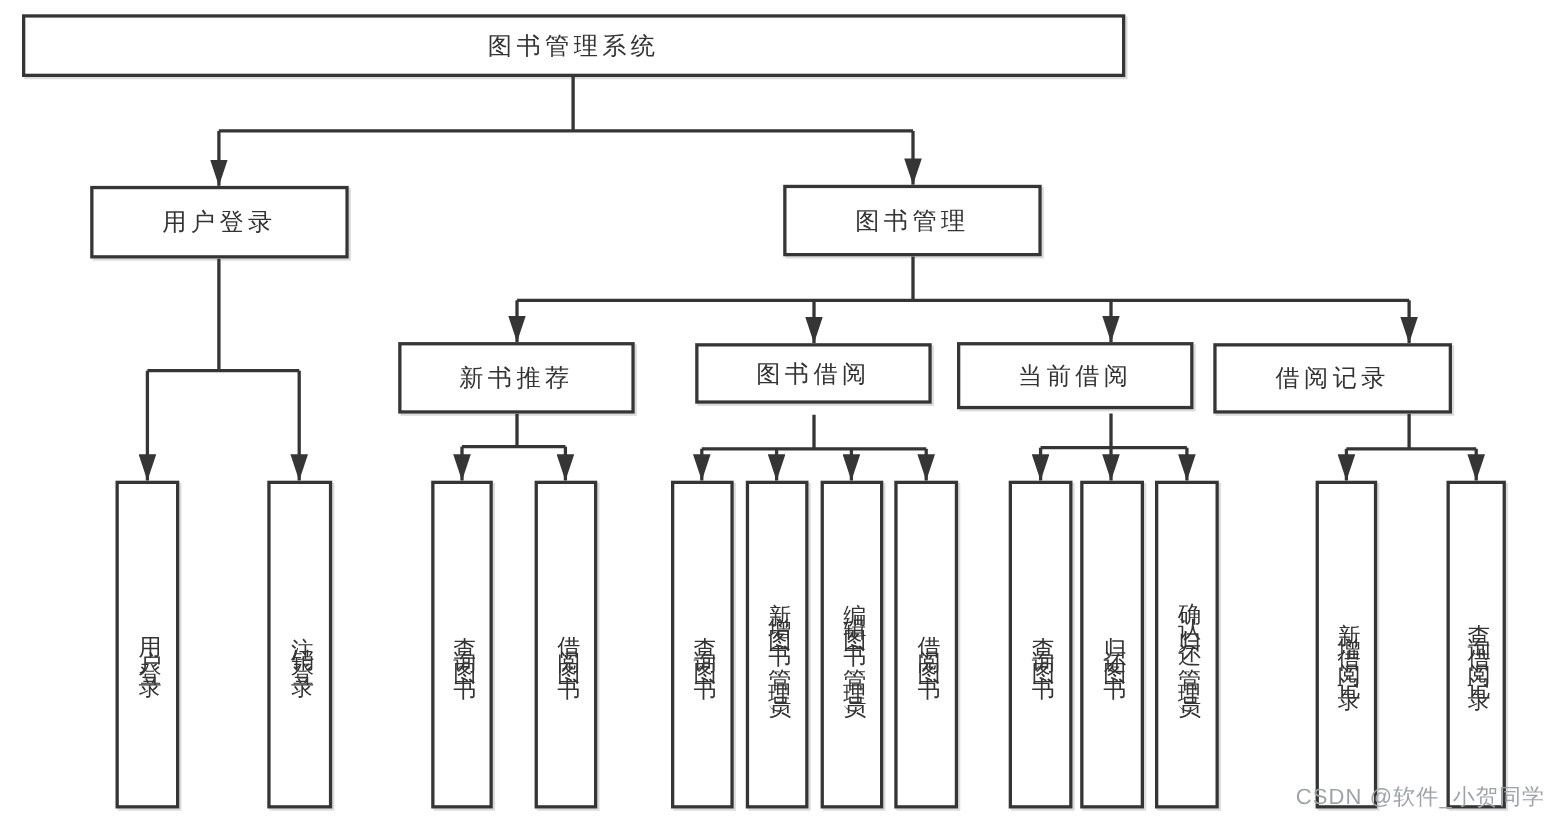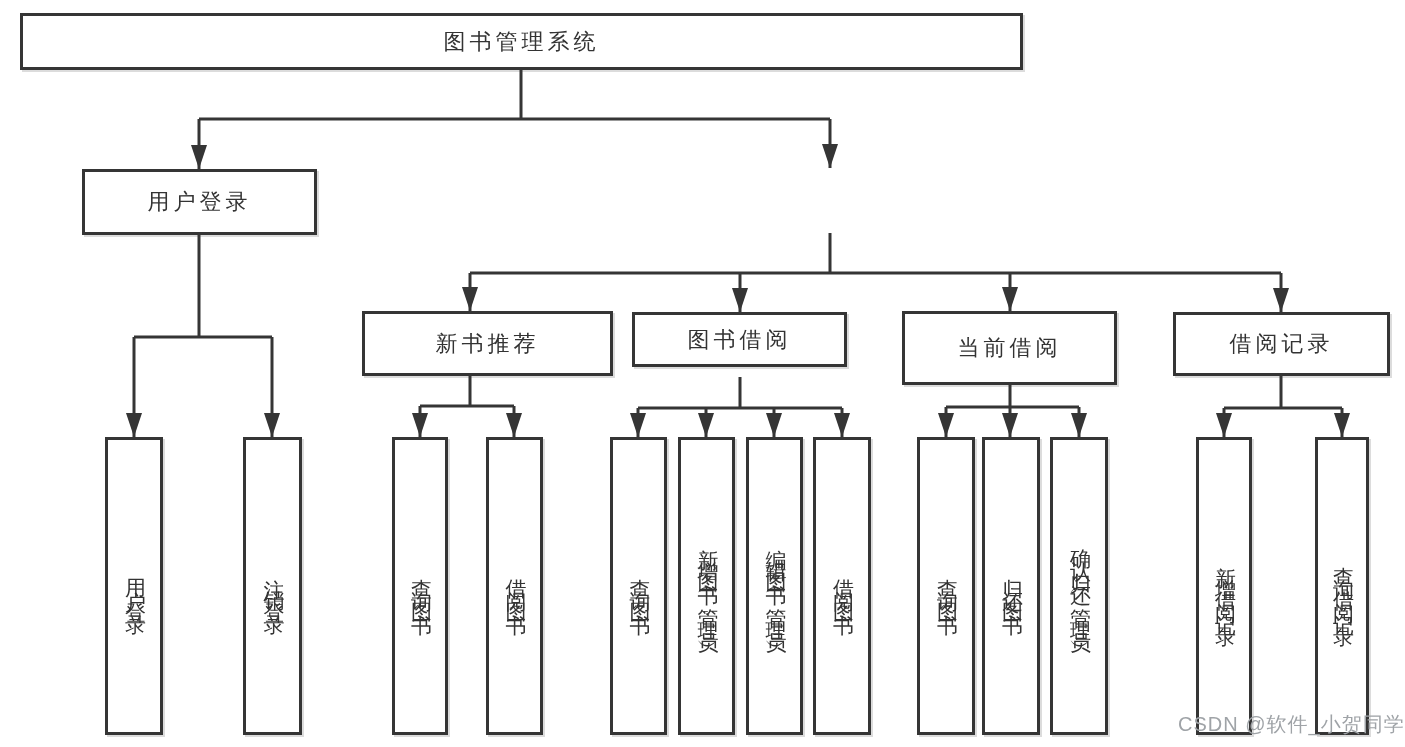--- a/index.html
+++ b/index.html
@@ -71,31 +71,34 @@
     </g>
   </svg>
 
   <div class="box" style="left:20px;top:13px;width:1003px;height:57px">
     <span class="htxt">图书管理系统</span>
   </div>
 
   <div class="box" style="left:82px;top:169px;width:235px;height:66px">
     <span class="htxt">用户登录</span>
   </div>
+  <div class="box" style="left:712px;top:168px;width:235px;height:65px">
+    <span class="htxt">图书管理</span>
+  </div>
 
-  <div class="box" style="left:362px;top:311px;width:251px;height:65px">
+  <div class="box" style="left:362px;top:311px;width:215px;height:65px">
     <span class="htxt">新书推荐</span>
   </div>
   <div class="box" style="left:632px;top:312px;width:215px;height:55px">
     <span class="htxt">图书借阅</span>
   </div>
-  <div class="box" style="left:902px;top:311px;width:215px;height:74px">
+  <div class="box" style="left:870px;top:311px;width:215px;height:61px">
     <span class="htxt">当前借阅</span>
   </div>
-  <div class="box" style="left:1173px;top:312px;width:217px;height:64px">
+  <div class="box" style="left:1103px;top:312px;width:217px;height:64px">
     <span class="htxt">借阅记录</span>
   </div>
 
   <div class="box" style="left:105px;top:437px;width:58px;height:298px">
     <span class="vtxt">用户登录</span>
   </div>
   <div class="box" style="left:243px;top:437px;width:59px;height:298px">
     <span class="vtxt">注销登录</span>
   </div>
 

